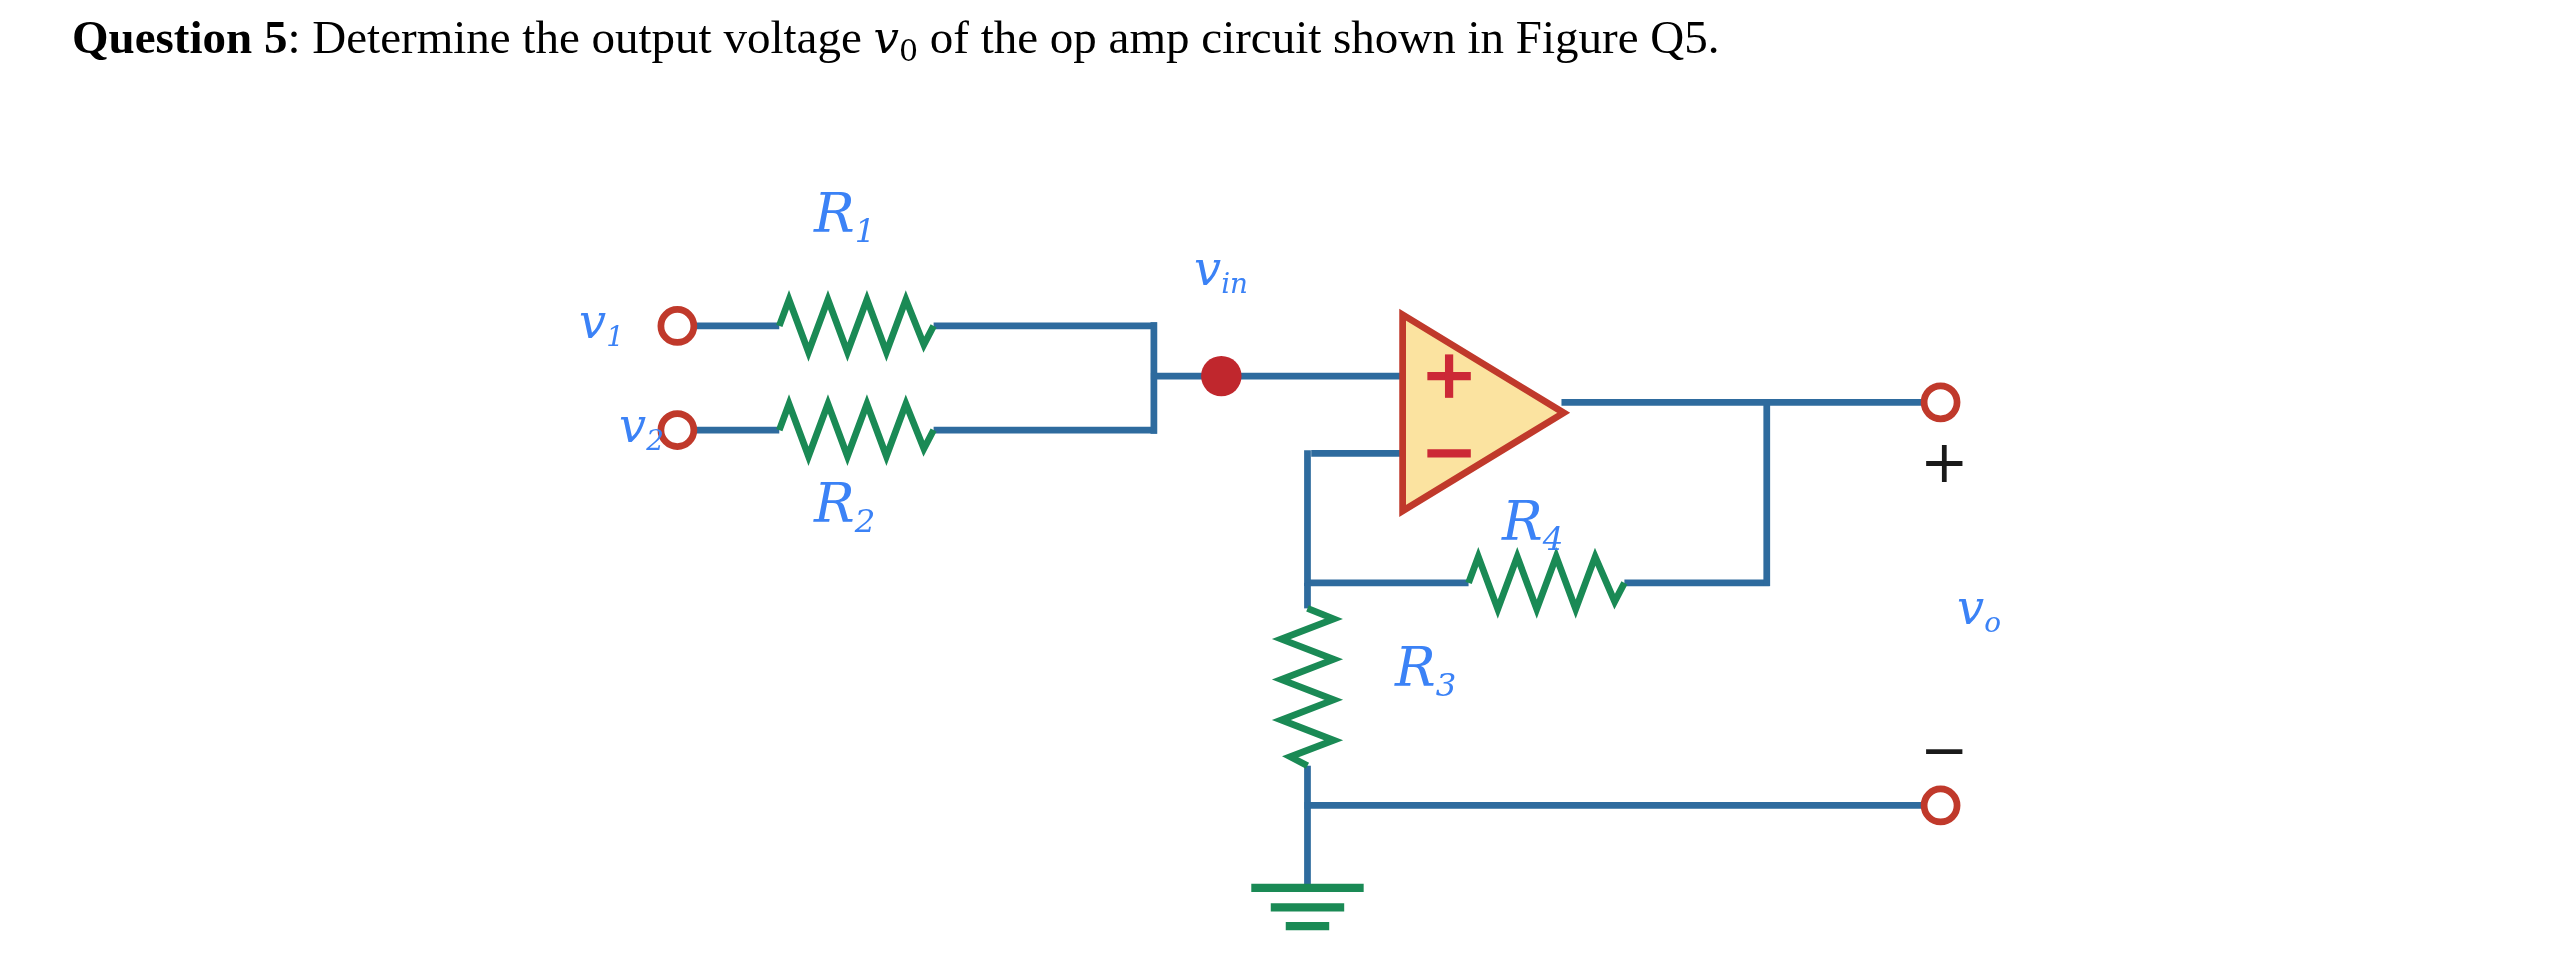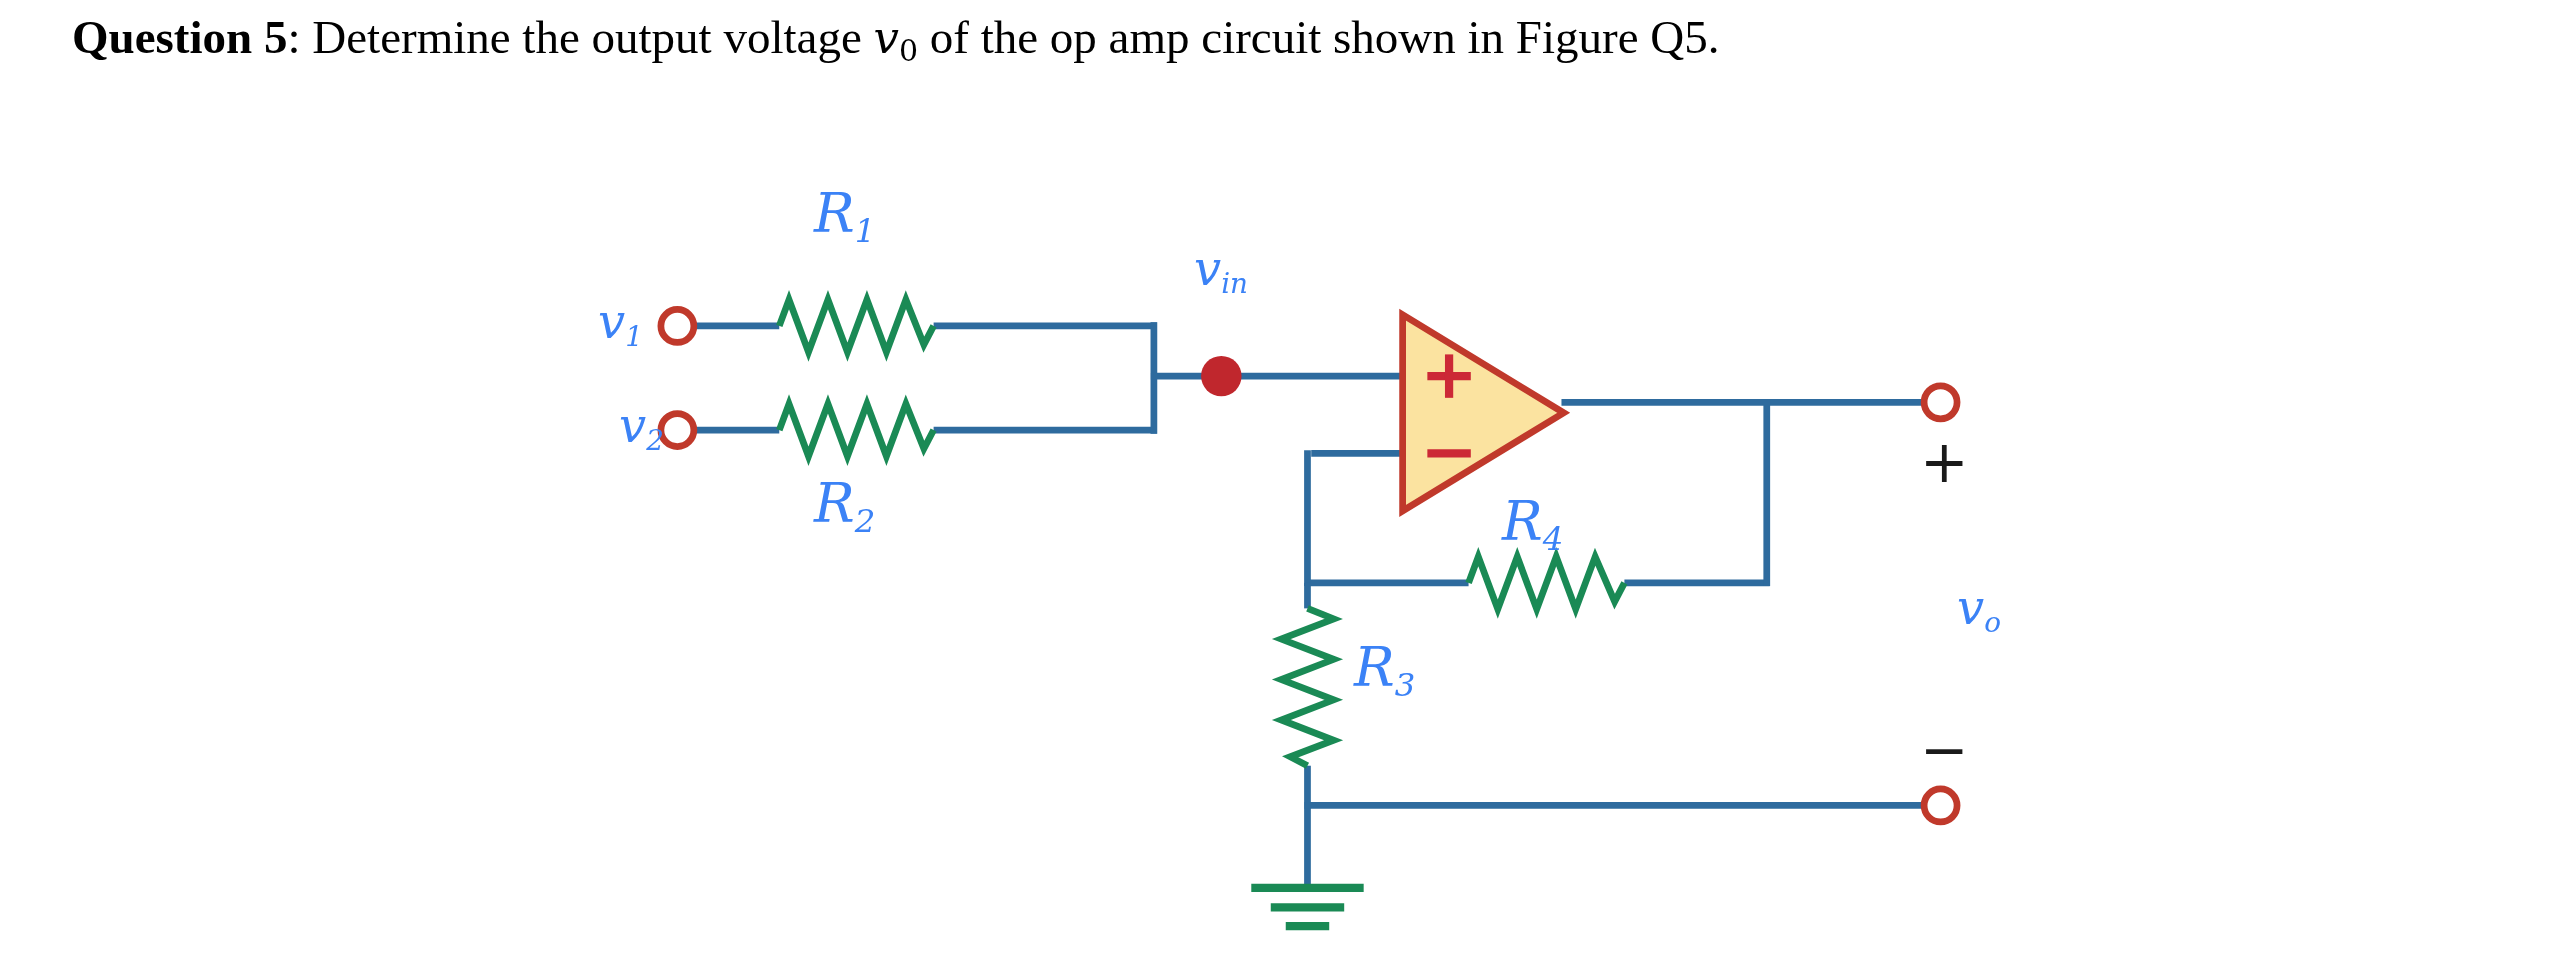--- a/index.html
+++ b/index.html
@@ -189,25 +189,25 @@
         <circle cx="904" cy="574" r="22"></circle>
         <circle cx="2590" cy="537" r="22"></circle>
         <circle cx="2590" cy="1075" r="22"></circle>
       </g>
     </svg>
 
     <div class="ckt-label res" style="left:814px; top:187px;"><span>R</span><span class="sub">1</span></div>
 
     <div class="ckt-label res" style="left:814px; top:477px;"><span>R</span><span class="sub">2</span></div>
 
-    <div class="ckt-label res" style="left:1354px; top:641px;"><span>R</span><span class="sub">3</span></div>
+    <div class="ckt-label res" style="left:1395px; top:641px;"><span>R</span><span class="sub">3</span></div>
 
     <div class="ckt-label res" style="left:1502px; top:463px;margin-top:32px;"><span>R</span><span class="sub">4</span></div>
 
-    <div class="ckt-label volt" style="left:598px; top:297px;"><span>v</span><span class="sub">1</span></div>
+    <div class="ckt-label volt" style="left:579px; top:297px;"><span>v</span><span class="sub">1</span></div>
 
     <div class="ckt-label volt" style="left:578px; top:401px;margin-left:41px;"><span>v</span><span class="sub">2</span></div>
 
     <div class="ckt-label volt" style="left:1194px; top:244px;"><span>v</span><span class="sub">in</span></div>
 
     <div class="ckt-label volt" style="left:1957px; top:583px;"><span>v</span><span class="sub">o</span></div>
 
     <div class="sign-label plus" style="left:1920px; top:433px;">+</div>
 
     <div class="sign-label minus" style="left:1920px; top:721px;">−</div>

